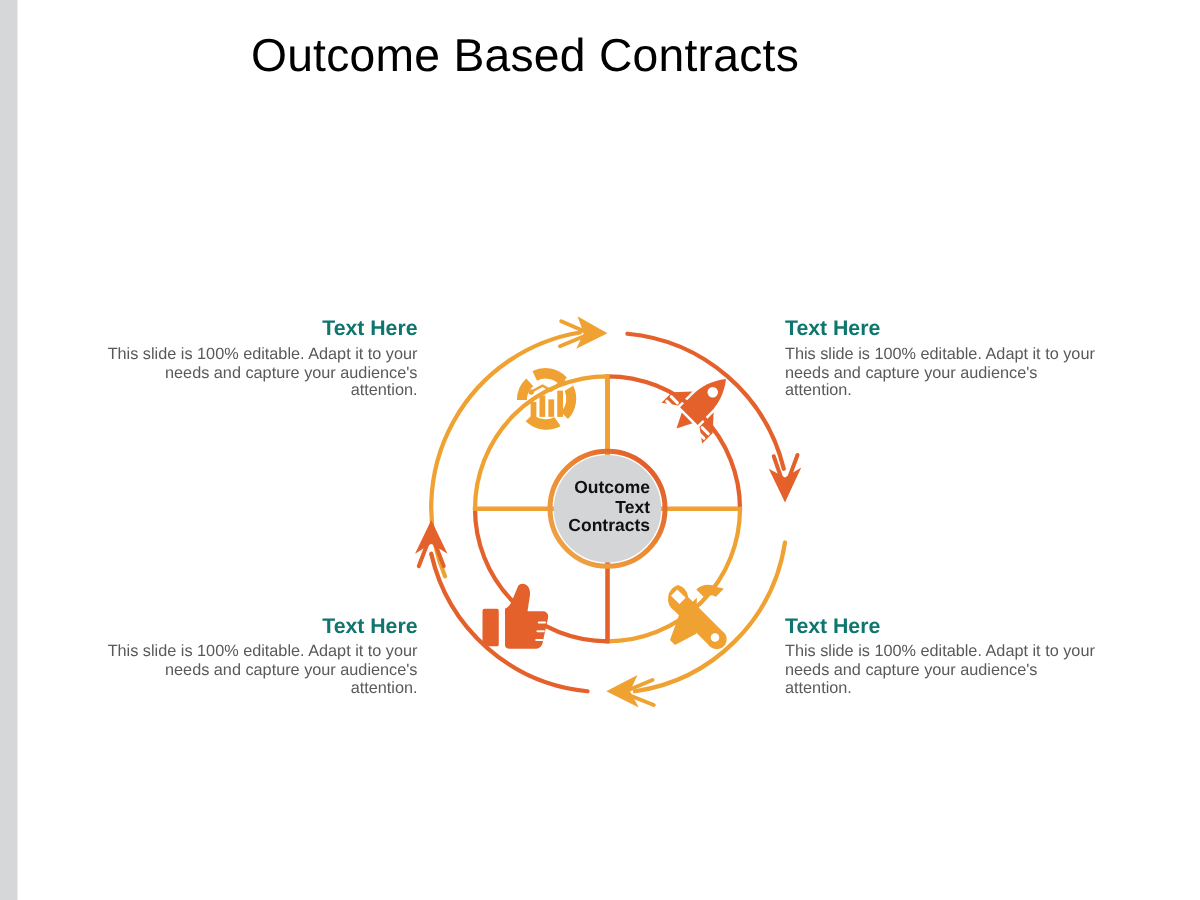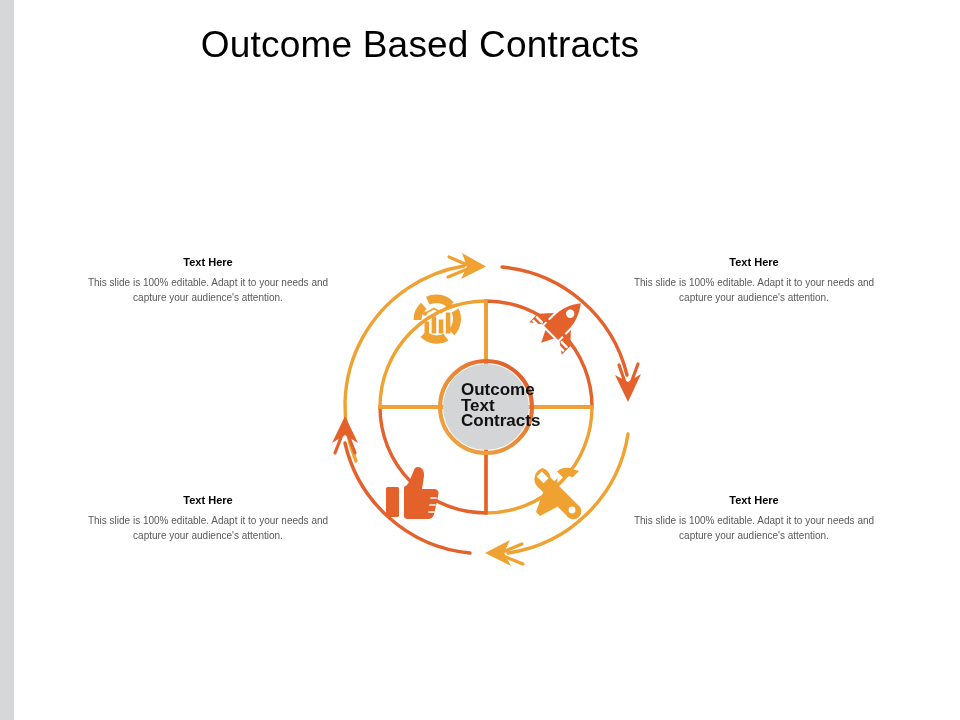--- a/index.html
+++ b/index.html
@@ -39,32 +39,30 @@
     font-weight: normal;
     color: #000000;
     letter-spacing: 0.2px;
     line-height: 46px;
   }
   .txt-block {
     position: absolute;
     width: 252px;
   }
   .txt-block .th {
-    font-size: 11px;
+    font-size: 17px;
     font-weight: bold;
-    color: #000000;
+    color: #0f766e;
     line-height: 19px;
     margin-bottom: 4px;
-    text-align: center;
   }
   .txt-block .tb {
-    font-size: 10px;
+    font-size: 13px;
     color: #58595b;
     line-height: 14.5px;
-    text-align: center;
   }
   .align-right { text-align: right; }
   .align-left  { text-align: left; }
 
   #tb-tl { left: 82px;  top: 253px; }
   #tb-tr { left: 628px; top: 253px; }
   #tb-bl { left: 82px;  top: 491px; }
   #tb-br { left: 628px; top: 491px; }
 
   #diagram {
@@ -72,27 +70,26 @@
     left: 286px;
     top: 215px;
     width: 400px;
     height: 380px;
   }
   #center-label {
     position: absolute;
     left: 440px;
     top: 382px;
     width: 80px;
-    text-align: left;
-    font-size: 17px;
+    text-align: right;
+    font-size: 14px;
     font-weight: bold;
     color: #111111;
     line-height: 15.5px;
     pointer-events: none;
-    padding-left: 21px;
   }
 </style>
 </head>
 <body>
 
 <div id="slide">
 
   <div id="left-band"></div>
 
   <div id="slide-title">Outcome Based Contracts</div>

